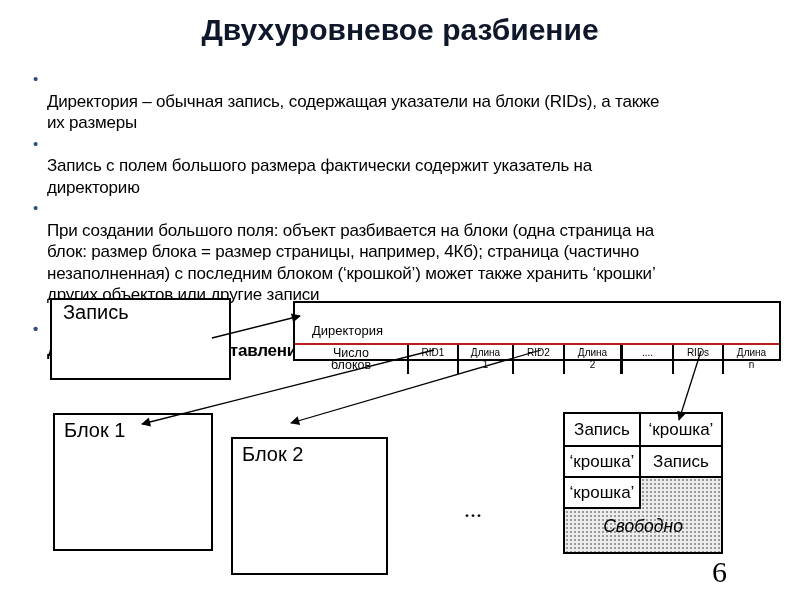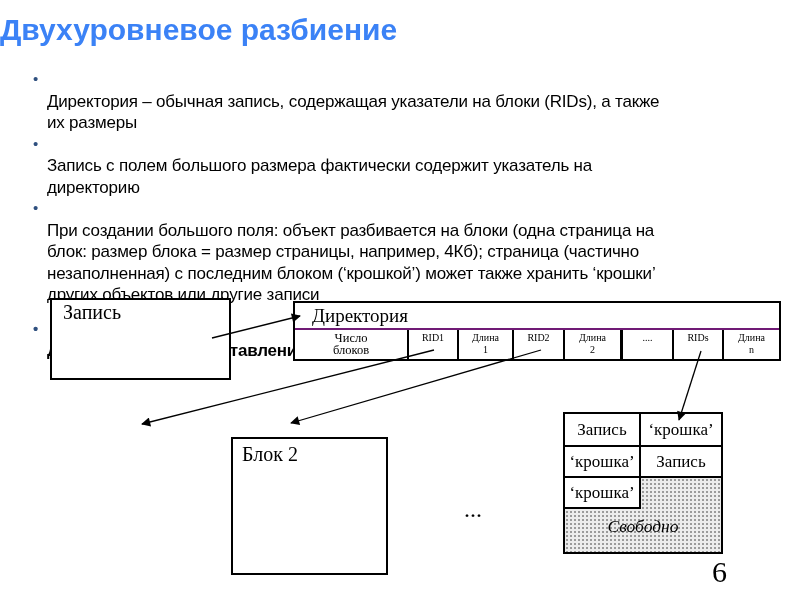--- a/index.html
+++ b/index.html
@@ -1,47 +1,47 @@
 <!DOCTYPE html>
 <html><head>
 <meta charset="utf-8">
 <style>
   html,body{margin:0;padding:0;}
   body{width:800px;height:600px;background:#fff;overflow:hidden;position:relative;
        font-family:"Liberation Sans",sans-serif;}
   .slide{position:absolute;left:0;top:0;width:800px;height:600px;background:#fff;}
 
   
-  .title{position:absolute;left:0;top:13px;width:800px;
-         font-size:30px;font-weight:bold;color:#3b82f6;letter-spacing:0;}
+  .title{position:absolute;left:0;top:13px;width:800px;text-align:center;
+         font-size:30px;font-weight:bold;color:#0f172a;letter-spacing:0;}
 
   
   .bullets{position:absolute;left:30px;top:69px;width:752px;color:#000;}
   .bullet{position:relative;padding-left:17px;font-size:17px;line-height:21.5px;
           white-space:pre-line;letter-spacing:-0.2px;}
   .bullet .dot{position:absolute;left:3px;top:-1px;font-size:15px;color:#2F507F;}
   .bullet.bold{font-weight:bold;margin-top:13px;}
 
   
   .box{position:absolute;border:2px solid #000;background:#fff;box-sizing:border-box;
-       font-family:Liberation Serif, serif;color:#000;}
+       font-family:Liberation Sans, sans-serif;color:#000;}
 
   
   .record{left:50px;top:298px;width:181px;height:82px;}
   .record .lbl{padding:1px 0 0 11px;font-size:20px;}
   .record .inner{position:absolute;left:12px;top:29px;width:155px;height:40px;
                  border:2px solid #000;box-sizing:border-box;}
   .record .ridcell{position:absolute;right:0;top:0;bottom:0;width:51px;
                    border-left:2px solid #000;box-sizing:border-box;
                    font-size:21px;text-align:center;line-height:38px;}
 
   
   .directory{left:293px;top:301px;width:488px;height:60px;}
-  .directory .head{height:25px;border-bottom:2px solid #701a75;font-size:19px;
-                   padding:0 0 0 17px;line-height:25px;}
+  .directory .head{height:25px;border-bottom:2px solid #b91c1c;font-size:13px;
+                   padding:15px 0 0 17px;line-height:25px;}
   .dirrow{display:flex;height:29px;border-radius:12px;}
   .dircell{box-sizing:border-box;border-left:2px solid #000;text-align:center;
            font-size:10px;line-height:12px;padding-top:2px;white-space:pre-line;
            overflow:hidden;}
   .dircell.first{border-left:none;font-size:12.5px;}
   .dircell.thick{border-left-width:3px;}
 
   
   .block1{left:53px;top:413px;width:160px;height:138px;}
   .block2{left:231px;top:413px;width:157px;height:138px;margin-top:24px;}
@@ -112,20 +112,23 @@
       <div class="dircell" style="width:51px">RID2</div>
       <div class="dircell" style="width:57px">Длина
 2</div>
       <div class="dircell thick" style="width:52px">....</div>
       <div class="dircell" style="width:50px">RIDs</div>
       <div class="dircell" style="width:57px">Длина
 n</div>
     </div>
   </div>
 
+  <div class="box block1">
+    <div class="lbl">Блок 1</div>
+  </div>
   <div class="box block2">
     <div class="lbl">Блок 2</div>
   </div>
 
   <div class="ellipsis">...</div>
 
   <div class="box chunks stipple">
     <div class="cell c-r1c1">Запись</div>
     <div class="cell c-r1c2">‘крошка’</div>
     <div class="cell c-r2c1">‘крошка’</div>

